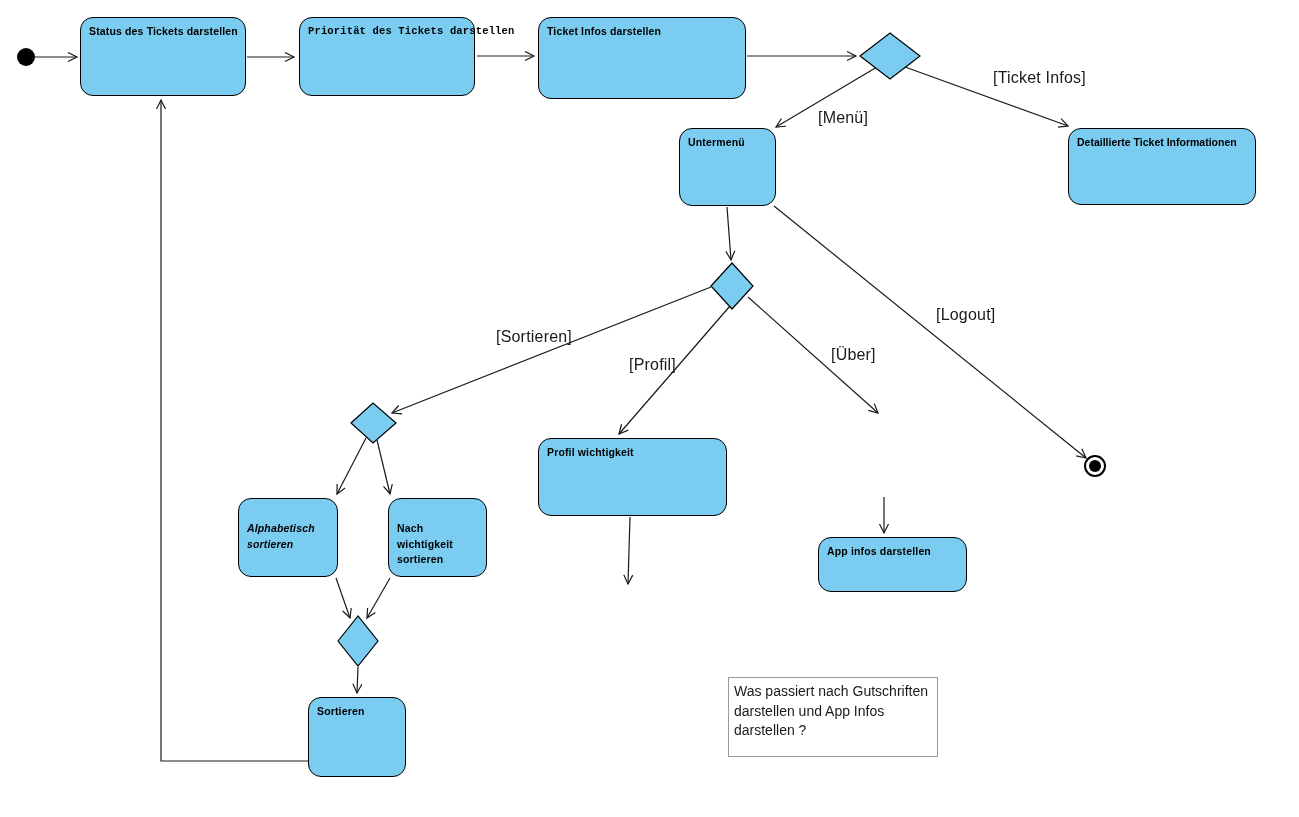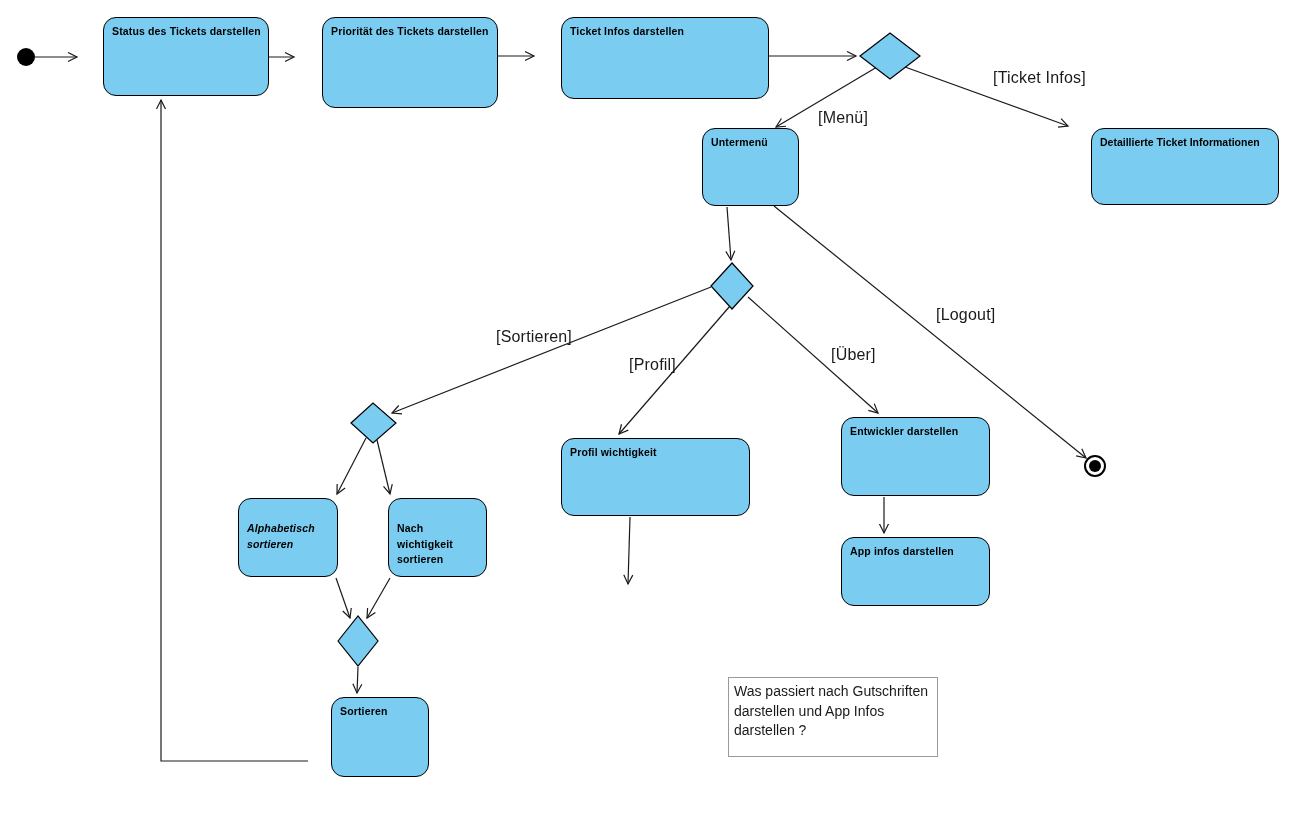--- a/index.html
+++ b/index.html
@@ -18,21 +18,21 @@
     background: #7accf0;
     border: 1px solid #000000;
     border-radius: 13px;
     padding: 6px 4px 0 8px;
     font-size: 10.5px;
     font-weight: bold;
     letter-spacing: 0.15px;
     color: #000000;
     line-height: 1.5;
   }
-  .activity.oneline { white-space: nowrap; margin-left: 23px; }
+  .activity.oneline { white-space: nowrap; }
   .activity.multiline { white-space: pre-line; }
   .edge-label {
     position: absolute;
     font-size: 16px;
     color: #1a1a1a;
     white-space: nowrap;
     letter-spacing: 0.2px;
   }
   .initial-node {
     position: absolute;
@@ -111,39 +111,36 @@
   </svg>
 
   <div class="initial-node"></div>
   <div class="final-node">
     <div class="dot"></div>
   </div>
 
   <div class="activity oneline" style="left:80px;top:17px;width:166px;height:79px;">
     <span>Status des Tickets darstellen</span>
   </div>
-  <div class="activity oneline" style="left:299px;top:17px;width:176px;height:91px;">
+  <div class="activity oneline" style="left:299px;top:17px;width:176px;height:79px;font-family:Liberation Mono, monospace;">
     <span>Priorität des Tickets darstellen</span>
   </div>
   <div class="activity oneline" style="left:538px;top:17px;width:208px;height:82px;">
     <span>Ticket Infos darstellen</span>
   </div>
   <div class="activity oneline" style="left:1068px;top:128px;width:188px;height:77px;letter-spacing:0;">
     <span>Detaillierte Ticket Informationen</span>
   </div>
   <div class="activity oneline" style="left:679px;top:128px;width:97px;height:78px;">
     <span>Untermenü</span>
   </div>
   <div class="activity oneline" style="left:538px;top:438px;width:189px;height:78px;">
     <span>Profil wichtigkeit</span>
   </div>
-  <div class="activity oneline" style="left:818px;top:417px;width:149px;height:79px;">
-    <span>Entwickler darstellen</span>
-  </div>
-  <div class="activity oneline" style="left:818px;top:537px;width:149px;height:69px;">
+  <div class="activity oneline" style="left:818px;top:537px;width:149px;height:55px;">
     <span>App infos darstellen</span>
   </div>
   <div class="activity multiline" style="left:238px;top:498px;width:100px;height:79px;font-style:italic;">
     <span>Alphabetisch
 sortieren</span>
   </div>
   <div class="activity multiline" style="left:388px;top:498px;width:99px;height:79px;">
     <span>Nach
 wichtigkeit
 sortieren</span>

